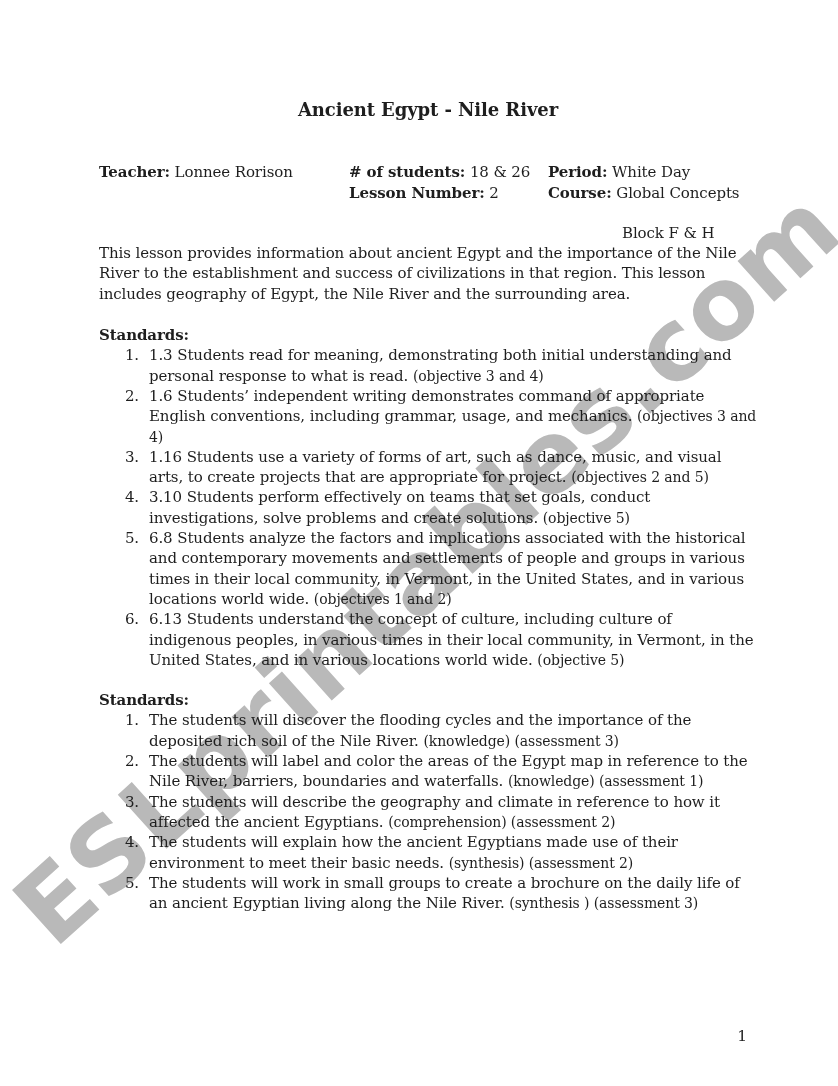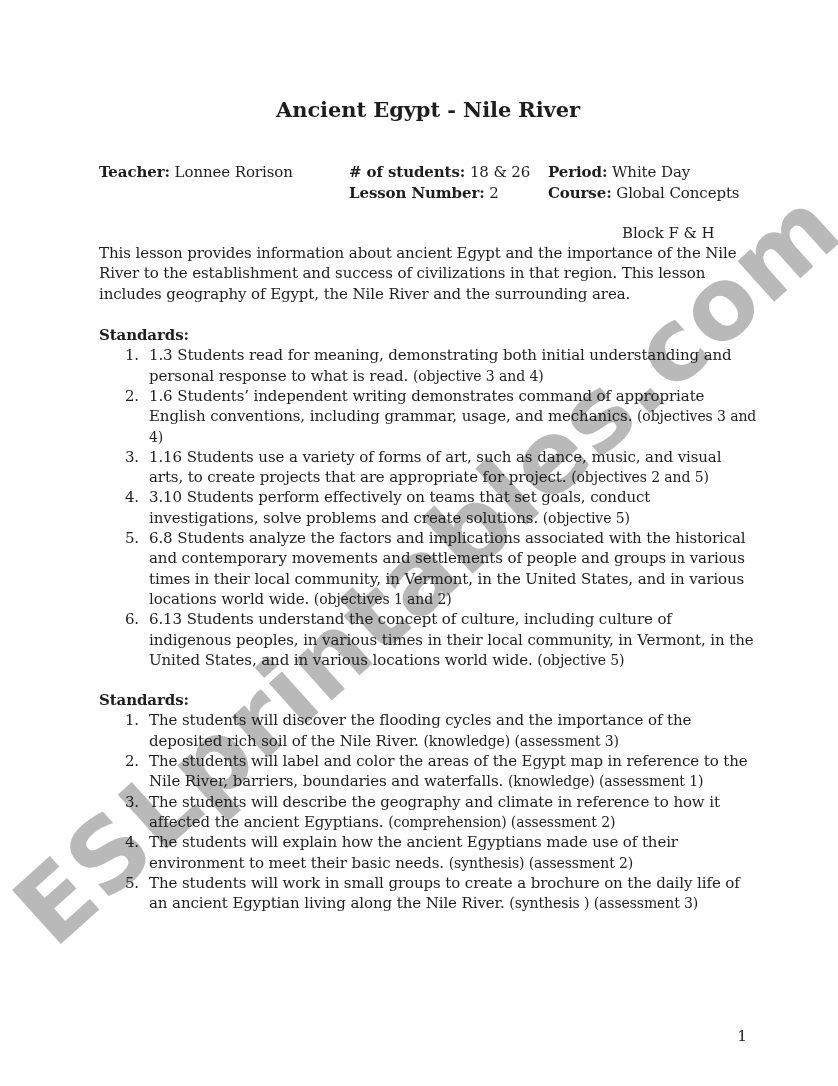--- a/index.html
+++ b/index.html
@@ -33,21 +33,21 @@
     width: 658px;
     z-index: 1;
     font-size: 15px;
     line-height: 20.3px;
     letter-spacing: -0.1px;
   }
   .doc-title {
     margin-top: 100px;
     text-align: center;
     font-weight: bold;
-    font-size: 21px;
+    font-size: 18px;
   }
   .info-grid { margin-top: 42px; display: flex; justify-content: flex-end; }
   .info-col-1 { width: 250px; }
   .info-col-2 { width: 199px; }
   .info-col-3 { flex: 1; }
   .info-line { white-space: nowrap; }
   .lbl { font-weight: bold; }
   .indent-line { padding-left: 74px; margin-top: 20px; }
   .section-heading { font-weight: bold; }
   .topic-heading { margin-top: 19px; }

